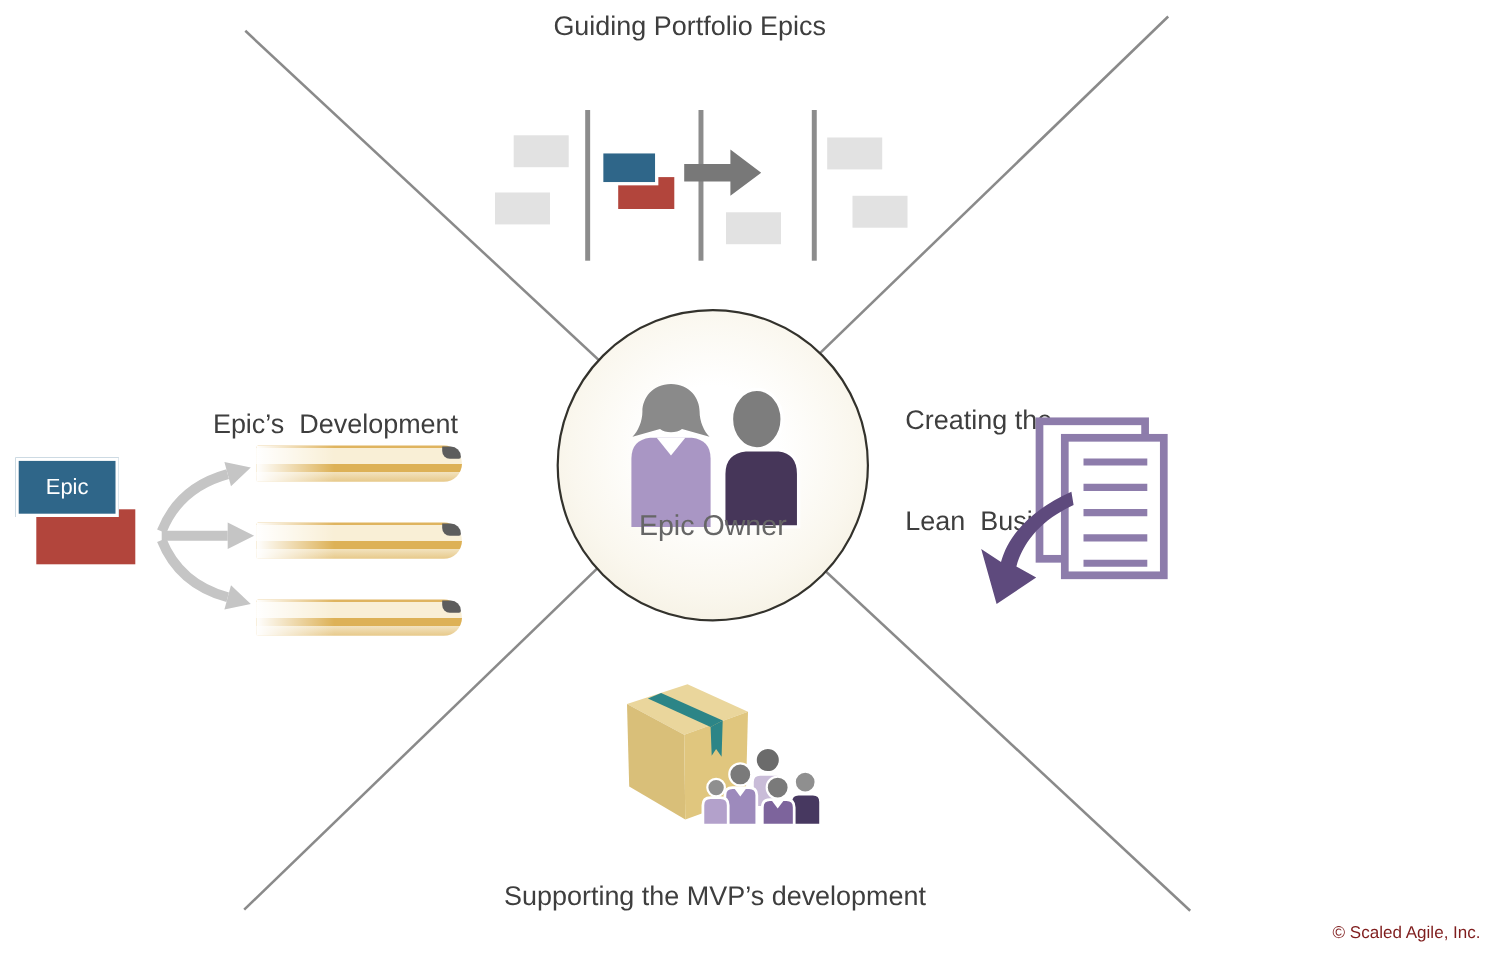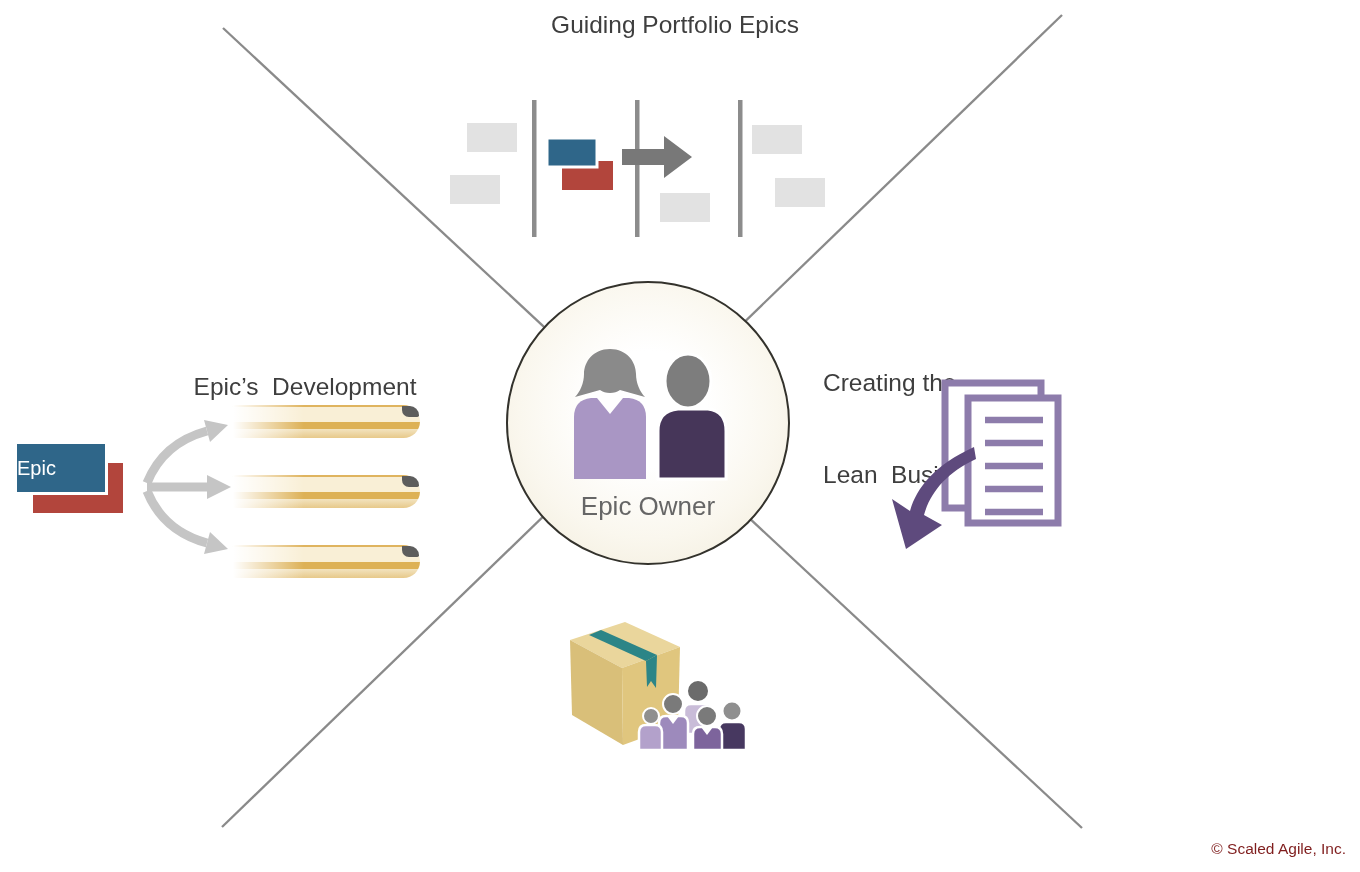--- a/index.html
+++ b/index.html
@@ -9,28 +9,28 @@
   .bg-lines{position:absolute;left:0;top:0;z-index:0;}
   .layer{z-index:1;}
   .qlabel{position:absolute;font-size:24.5px;color:#3e3e3e;line-height:30.5px;white-space:pre;z-index:1;}
   .center-x{transform:translateX(-50%);}
   .copyright{position:absolute;right:14px;top:840px;font-size:15.5px;color:#7f1d1d;z-index:1;}
 
   
   .circle{position:absolute;left:506px;top:281px;width:280px;height:280px;border-radius:50%;
           border:2px solid #33322c;z-index:2;
           background:radial-gradient(circle at 50% 45%, #ffffff 28%, #faf7ee 62%, #f0ead7 100%);}
-  .circle-label{position:absolute;left:0;top:208px;width:100%;text-align:center;
+  .circle-label{position:absolute;left:0;top:179px;width:100%;text-align:center;
                 font-size:26px;color:#666666;}
 
   
   .epic-red{position:absolute;left:33px;top:463px;width:90px;height:50px;background:#b2453c;z-index:1;}
-  .epic-blue{position:absolute;left:14px;top:441px;width:94px;height:54px;background:#2f6689;
+  .epic-blue{position:absolute;left:14px;top:416px;width:94px;height:54px;background:#2f6689;
              border:3px solid #ffffff;box-sizing:border-box;z-index:1;
-             display:flex;align-items:center;}
+             display:flex;align-items:center;justify-content:center;}
   .epic-blue span{color:#ffffff;font-size:20px;}
 
   
   .train{position:absolute;left:233px;width:187px;height:33px;z-index:1;
          border-radius:2px 18px 18px 2px;
          background:linear-gradient(to bottom,
             #dfb45f 0%, #dfb45f 7%,
             #f9efd6 7%, #f9efd6 52%,
             #ddb156 52%, #ddb156 74%,
             #f2e2bd 74%, #e7c98a 100%);}
@@ -43,21 +43,21 @@
 </head>
 <body>
 
 <div class="canvas">
 
   <svg class="bg-lines" width="1360" height="872">
     <line x1="223" y1="28" x2="1082" y2="828" stroke="#8a8a8a" stroke-width="2.3"></line>
     <line x1="1062" y1="15" x2="222" y2="827" stroke="#8a8a8a" stroke-width="2.3"></line>
   </svg>
 
-  <div class="qlabel center-x" style="left:627px;top:10px;text-align:center;margin-left:48px;">Guiding Portfolio Epics</div>
+  <div class="qlabel center-x" style="left:627px;top:10px;text-align:center;">Guiding Portfolio Epics</div>
 
   <svg class="abs layer" style="left:440px;top:90px;" width="400" height="160">
 
     <rect x="92" y="10" width="4.5" height="137" fill="#8c8c8c"></rect>
     <rect x="195" y="10" width="4.5" height="137" fill="#8c8c8c"></rect>
     <rect x="298" y="10" width="4.5" height="137" fill="#8c8c8c"></rect>
 
     <rect x="27" y="33" width="50" height="29" fill="#e2e2e2"></rect>
     <rect x="10" y="85" width="50" height="29" fill="#e2e2e2"></rect>
     <rect x="220" y="103" width="50" height="29" fill="#e2e2e2"></rect>
@@ -148,16 +148,17 @@
 
       <circle cx="149" cy="104" r="10" fill="#7a7a7a" stroke-width="2"></circle>
       <path d="M135,138 L135,122 Q135,115 142,115 L157,115 Q164,115 164,122 L164,138 Z" fill="#7d649c" stroke-width="2.5"></path>
       <path d="M143,115 L155,115 L149,123 Z" fill="#ffffff" stroke="none"></path>
 
       <circle cx="93" cy="104" r="8" fill="#8f8f8f" stroke-width="2"></circle>
       <path d="M81,138 L81,120 Q81,113 88,113 L97,113 Q104,113 104,120 L104,138 Z" fill="#b3a1cb" stroke-width="2.5"></path>
     </g>
   </svg>
 
+  <div class="qlabel center-x" style="left:650px;top:801px;text-align:center;">Supporting the MVP’s development</div>
 
   <div class="copyright">© Scaled Agile, Inc.</div>
 
 </div>
 
 </body></html>

